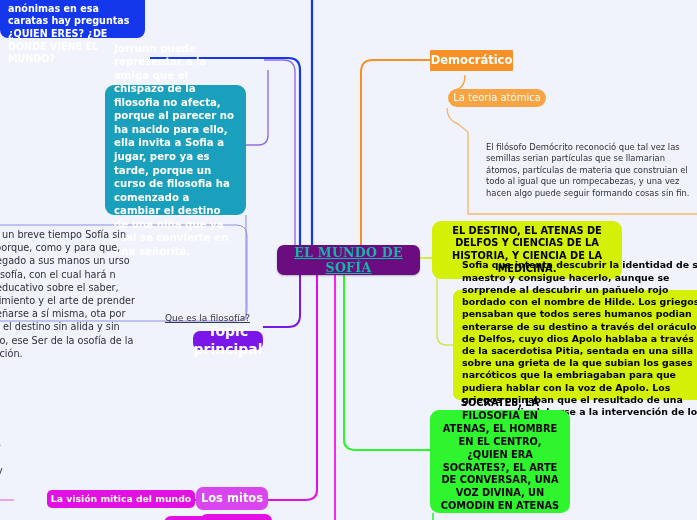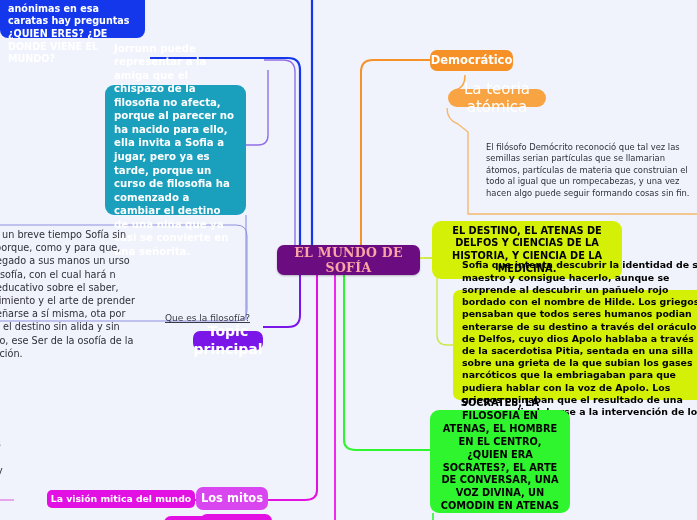--- a/index.html
+++ b/index.html
@@ -26,27 +26,28 @@
     display: flex;
     align-items: center;
     justify-content: center;
     text-align: center;
     line-height: 1.22;
   }
 
   
   .central {
     background: #6b0d80;
-    color: #fca5a5;
+    color: #14b8a6;
     font-family: "DejaVu Serif", serif;
     font-weight: bold;
     font-size: 12.5px;
     letter-spacing: .3px;
     border-radius: 7px;
     box-shadow: 0 1px 2px rgba(0,0,0,.25);
+    text-decoration: underline;
   }
 
   
   .teal-head {
     background: #179ebb;
     color: #ffffff;
     font-weight: bold;
     font-size: 11.5px;
     border-radius: 7px;
   }
@@ -92,26 +93,26 @@
     color: #3a3a46;
     text-decoration: underline;
   }
 
   
   .orange-head {
     background: #f59127;
     color: #ffffff;
     font-weight: bold;
     font-size: 11.5px;
-    border-radius: 7px;
+    border-radius: 1px;
   }
   .orange-sub {
     background: #f9a443;
     color: #ffffff;
-    font-size: 15px;
+    font-size: 10px;
     border-radius: 14px;
   }
 
   
   .lime-head {
     background: #d4f006;
     color: #000000;
     font-weight: bold;
     font-size: 9.8px;
     padding: 6px 10px;

